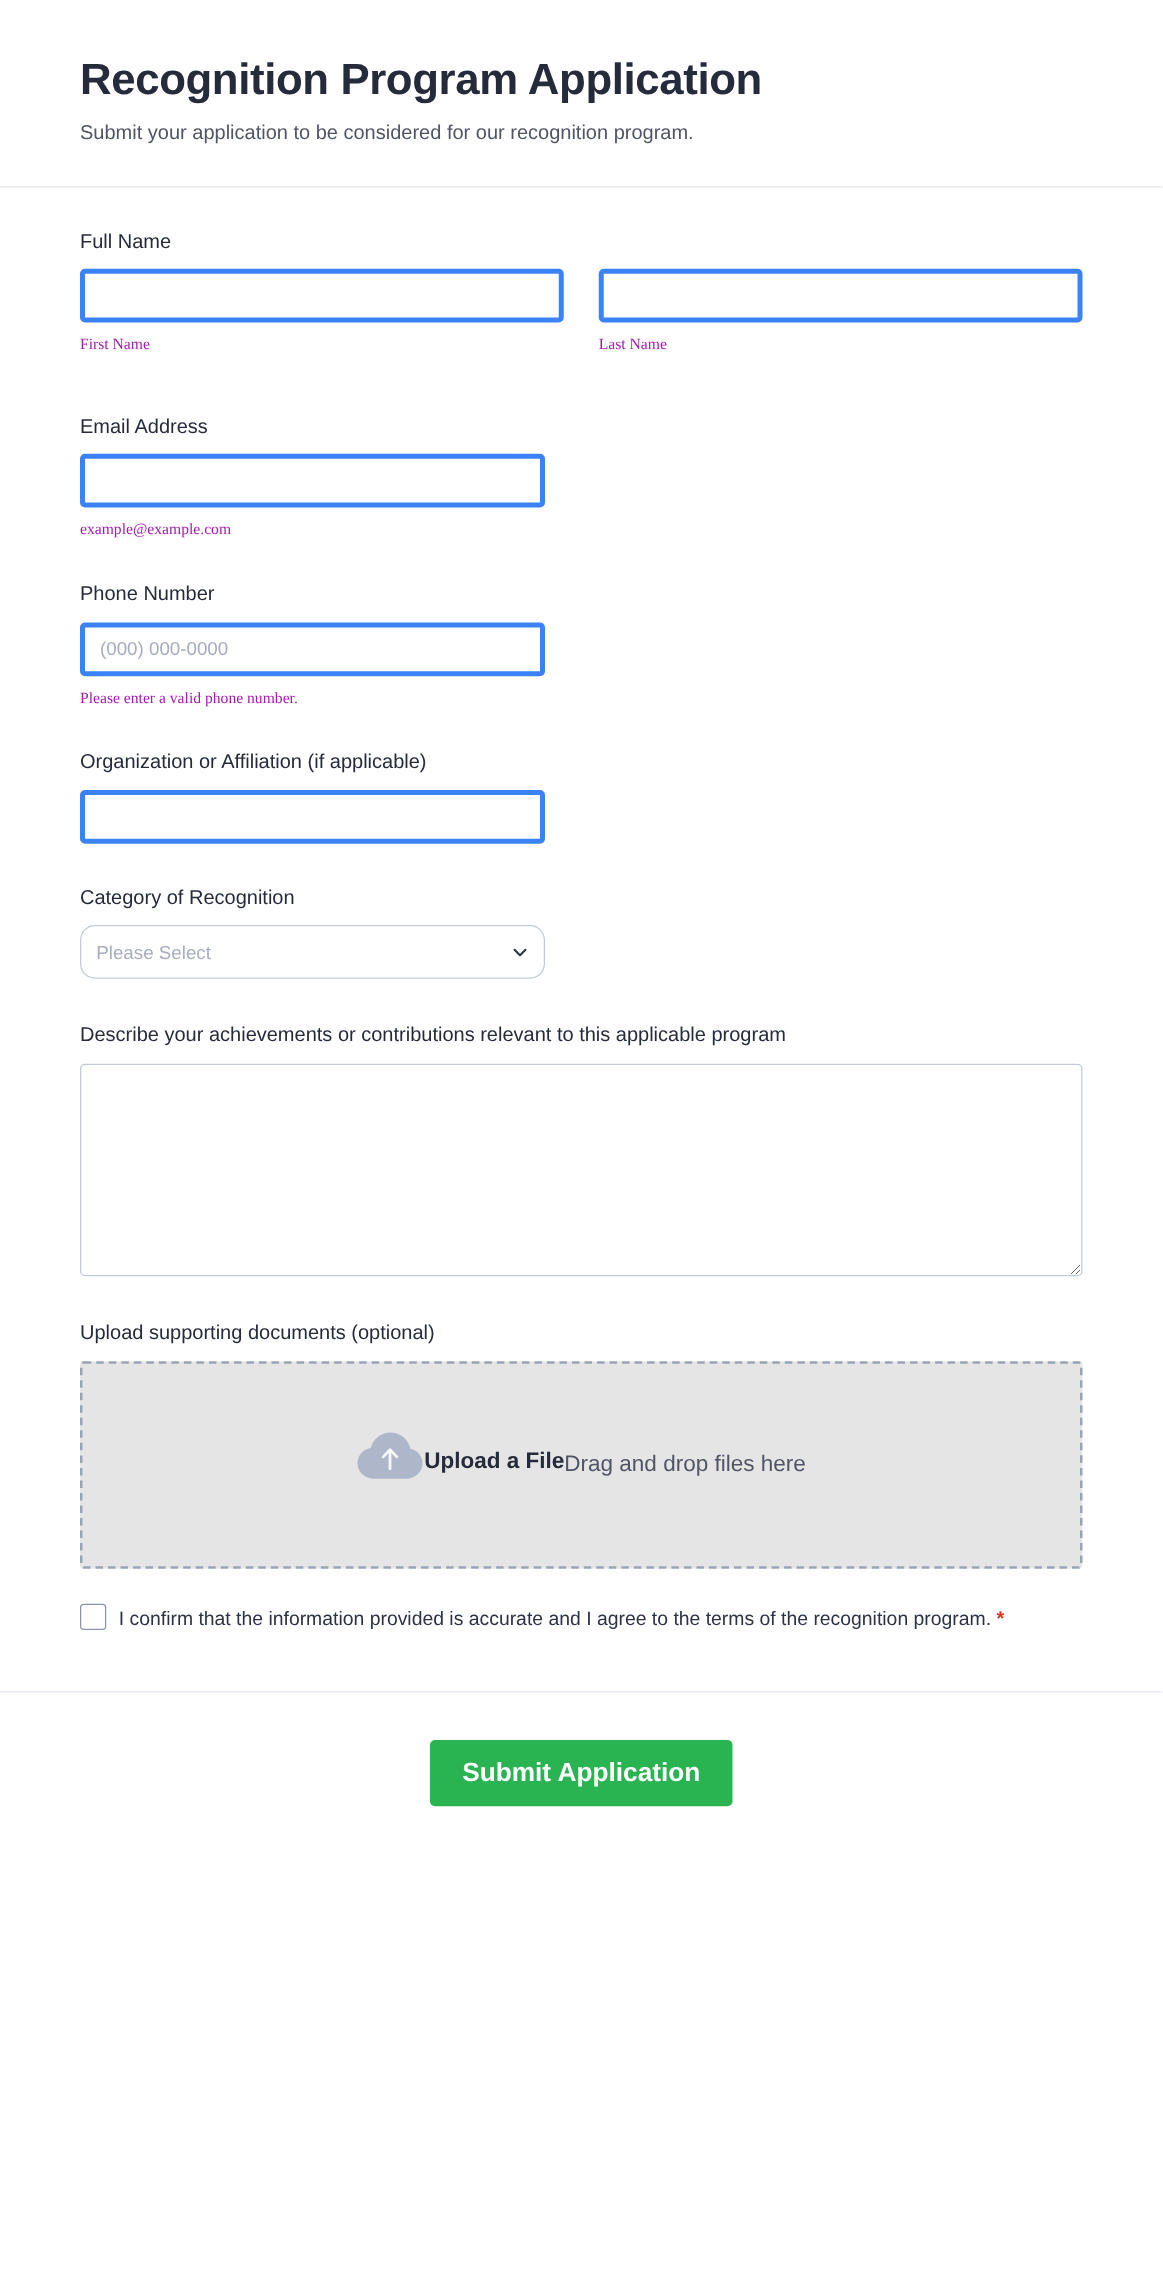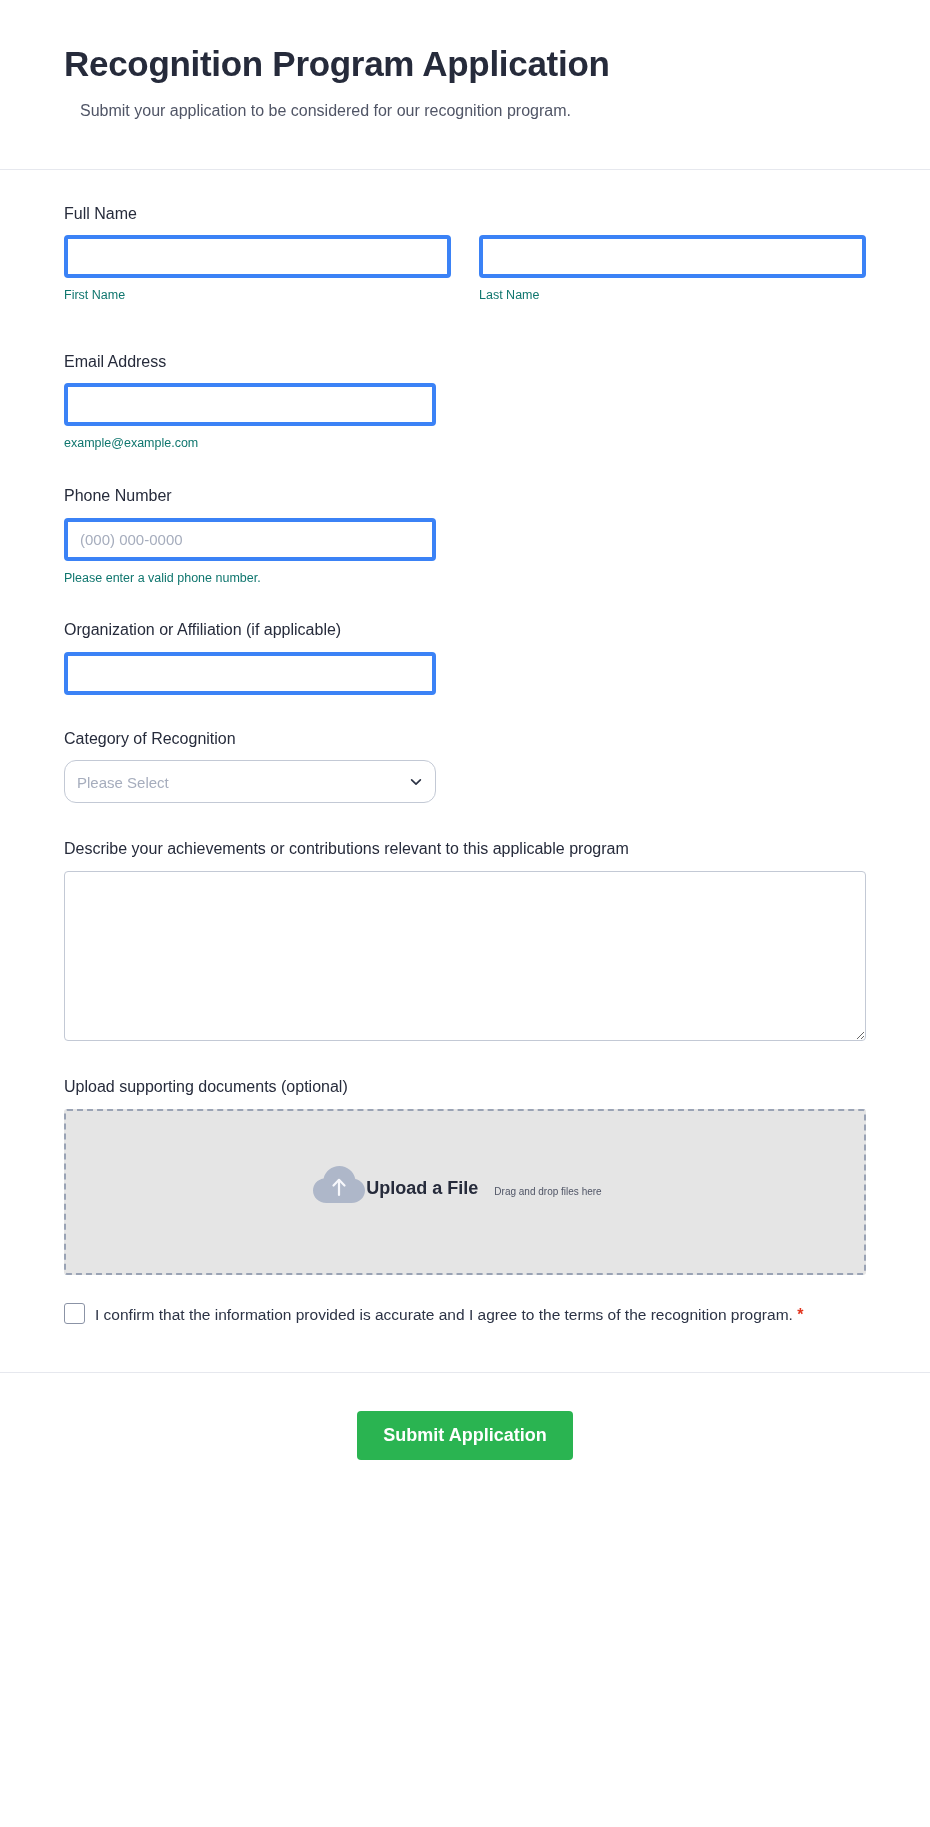--- a/index.html
+++ b/index.html
@@ -32,21 +32,21 @@
     font-weight: bold;
     line-height: 1.15;
     letter-spacing: -0.3px;
     color: #262b3b;
     margin: 0 0 12px 0;
   }
   .form-subtitle {
     font-size: 16px;
     font-weight: normal;
     color: #505566;
-    margin: 16px;
+    margin: 0;
     line-height: 1.4;
   }
 
   
   .form-body {
     padding: 34px 64px 10px 64px;
   }
 
   .field-block {
     margin-bottom: 28px;
@@ -54,23 +54,24 @@
   .field-label {
     display: block;
     font-size: 16px;
     color: #262b3b;
     margin-bottom: 11px;
     line-height: 1.3;
   }
   .field-hint {
     display: block;
     font-size: 12.5px;
-    color: #0f766e;
+    color: #a21caf;
     margin-top: 9px;
     line-height: 1.3;
+    font-family: Liberation Serif, serif;
   }
 
   .text-input {
     display: block;
     width: 100%;
     height: 43px;
     padding: 8px 12px;
     font-family: "Liberation Sans", sans-serif;
     font-size: 15px;
     color: #2c3345;
@@ -159,23 +160,23 @@
     margin-bottom: 14px;
   }
   .dropzone-title {
     font-size: 18px;
     font-weight: bold;
     color: #262b3b;
     margin: 0 0 7px 0;
     line-height: 1.2;
   }
   .dropzone-sub {
-    font-size: 10px;
+    font-size: 18px;
     color: #505566;
-    margin: 16px;
+    margin: 0;
     line-height: 1.2;
     text-align: center;
   }
 
   
   .consent-block {
     margin-top: 16px;
     margin-bottom: 34px;
   }
   .consent-row {
@@ -204,21 +205,21 @@
   .form-footer {
     border-top: 1px solid #e6e8ee;
     padding: 38px 64px 52px 64px;
     text-align: center;
   }
   .submit-button {
     display: inline-block;
     min-width: 194px;
     padding: 14px 26px;
     font-family: "Liberation Sans", sans-serif;
-    font-size: 18px;
+    font-size: 21px;
     font-weight: bold;
     color: #ffffff;
     background: #2ab451;
     border: none;
     border-radius: 4px;
     cursor: pointer;
     line-height: 1.2;
   }
 </style>
 </head>

